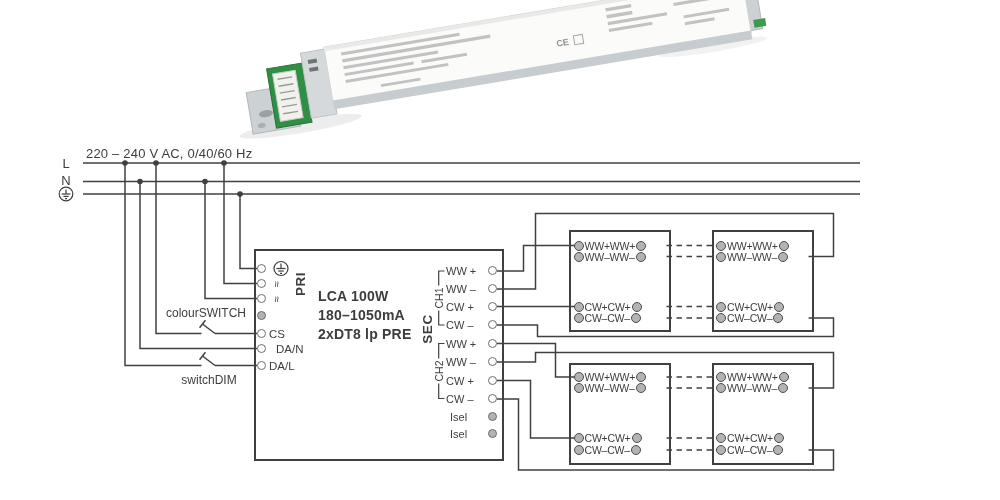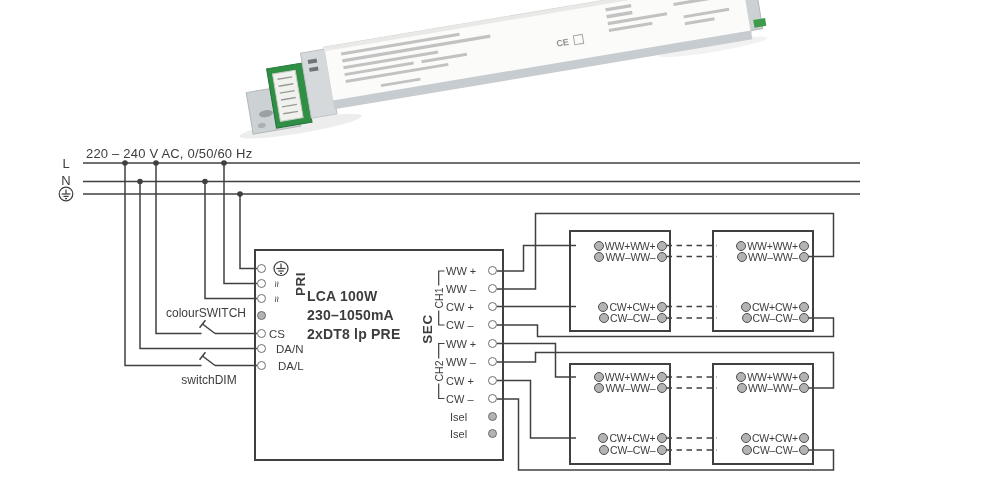--- a/index.html
+++ b/index.html
@@ -14,21 +14,21 @@
   .raillbl{font-size:13px;}
   .swlbl{font-size:12px;}
   .prisec{font-size:13.5px;font-weight:700;letter-spacing:.5px;}
   .model{font-size:14px;font-weight:700;line-height:19px;letter-spacing:.2px;}
   .smallterm{font-size:11.5px;}
   .chname{font-size:10.5px;background:#fff;padding:0 2px;}
   .chterm{font-size:11px;height:12px;line-height:12px;}
   .acsym{font-size:11px;}
   .box{position:absolute;border:2px solid #404040;background:transparent;box-sizing:border-box;z-index:2;}
   .module{position:absolute;width:102px;height:102px;border:2px solid #404040;box-sizing:border-box;z-index:2;background:transparent;}
-  .mrow{position:absolute;left:0;right:0;height:11px;display:flex;justify-content:flex-end;align-items:center;padding:0 2.5px;margin-left:36px;}
+  .mrow{position:absolute;left:0;right:0;height:11px;display:flex;justify-content:flex-start;align-items:center;padding:0 2.5px;}
   .pair{display:flex;align-items:center;gap:1px;}
   .dot{width:8px;height:8px;border-radius:50%;background:#b3b3b3;border:1.5px solid #4d4d4d;flex:0 0 auto;}
   .mlbl{font-size:10.5px;letter-spacing:-.2px;}
   .term{position:absolute;width:7px;height:7px;border:1.6px solid #6e6e6e;border-radius:50%;background:#fff;z-index:3;}
   .term.gray{background:#b3b3b3;}
 </style>
 </head>
 <body>
 
 <div id="stage">
@@ -159,21 +159,21 @@
         <path d="M666.5,256.5 H717"></path>
       <path d="M666.5,306.5 H717"></path>
         <path d="M666.5,318 H717"></path>
       <path d="M666.5,377 H717"></path>
         <path d="M666.5,388 H717"></path>
       <path d="M666.5,438 H717"></path>
         <path d="M666.5,450 H717"></path>
     </g>
   </svg>
 
-  <div class="lbl supply" style="left:86px;top:146px">220 – 240 V AC, 0/50/60 Hz</div>
+  <div class="lbl supply" style="left:86px;top:146px">220 – 240 V AC, 0/40/60 Hz</div>
   <div class="lbl raillbl ctr" style="left:66px;top:163px">L</div>
   <div class="lbl raillbl ctr" style="left:66px;top:180px">N</div>
 
   <div class="lbl swlbl ctr" style="left:206px;top:313px">colourSWITCH</div>
   <div class="lbl swlbl ctr" style="left:209px;top:380px">switchDIM</div>
 
   <div class="box" style="left:253.5px;top:248.5px;width:250px;height:212px"></div>
 
   <span class="term" style="left:257px;top:263.5px"></span>
   <span class="term" style="left:257px;top:278.5px"></span>
@@ -191,27 +191,27 @@
   <span class="term" style="left:488px;top:357px"></span>
   <span class="term" style="left:488px;top:375.5px"></span>
   <span class="term" style="left:488px;top:394px"></span>
   <span class="term gray" style="left:488px;top:411.5px"></span>
   <span class="term gray" style="left:488px;top:428.5px"></span>
 
   <div class="lbl acsym vert90" style="left:277px;top:283.5px">≈</div>
   <div class="lbl acsym vert90" style="left:277px;top:298.5px">≈</div>
   <div class="lbl smallterm" style="left:269px;top:327.5px">CS</div>
   <div class="lbl smallterm" style="left:276px;top:342.5px">DA/N</div>
-  <div class="lbl smallterm" style="left:278px;top:359.5px">DA/L</div>
+  <div class="lbl smallterm" style="left:269px;top:359.5px">DA/L</div>
   <div class="lbl prisec vert" style="left:300px;top:284px">PRI</div>
   <div class="lbl prisec vert" style="left:427px;top:329px">SEC</div>
 
-  <div class="lbl model" style="left:307px;top:287px">
+  <div class="lbl model" style="left:318px;top:287px">
     <div>LCA 100W</div>
-    <div>230–1050mA</div>
+    <div>180–1050mA</div>
     <div>2xDT8 lp PRE</div>
   </div>
 
   <div class="lbl chname vert" style="left:438.5px;top:298px">CH1</div>
   <div class="lbl chname vert" style="left:438.5px;top:371px">CH2</div>
 
   <div class="lbl chterm" style="left:446px;top:265px">WW +</div>
   <div class="lbl chterm" style="left:446px;top:283px">WW –</div>
   <div class="lbl chterm" style="left:446px;top:300.5px">CW +</div>
   <div class="lbl chterm" style="left:446px;top:319px">CW –</div>

